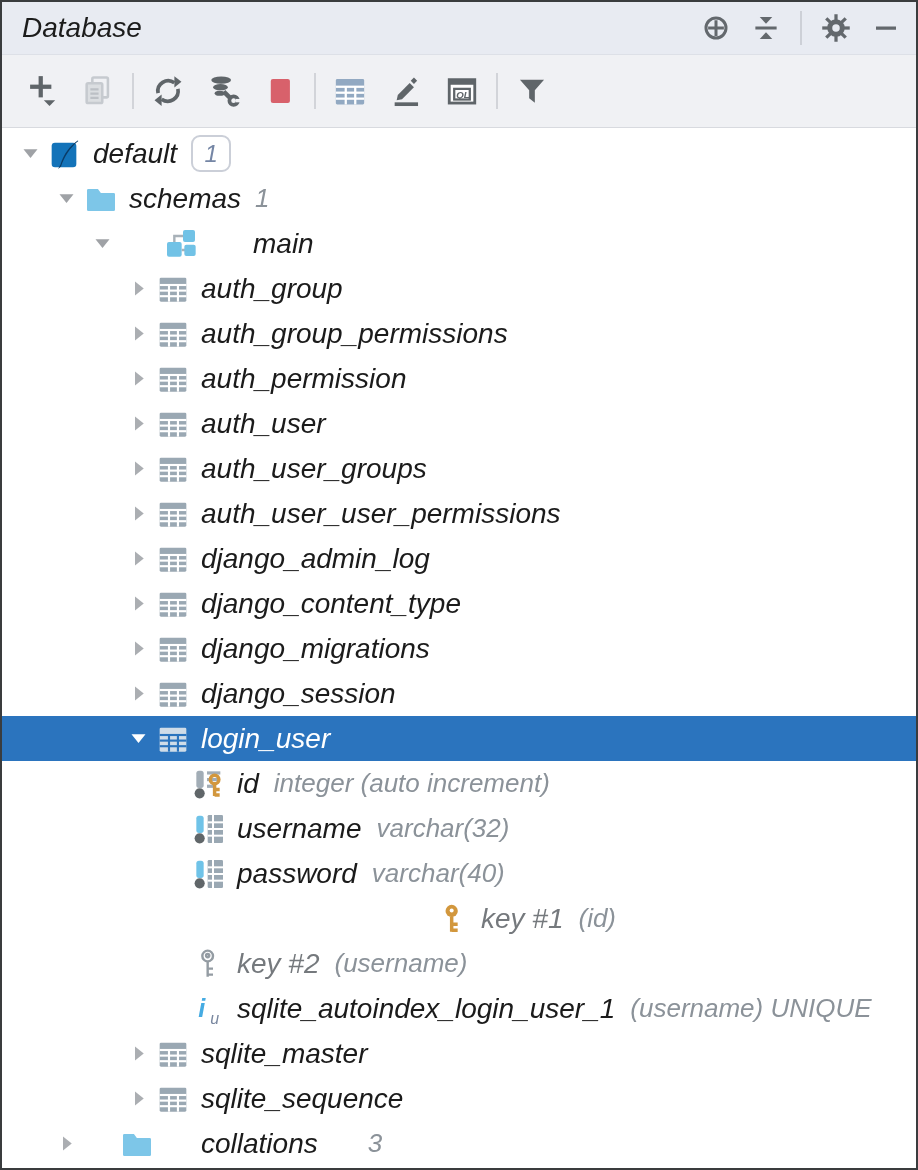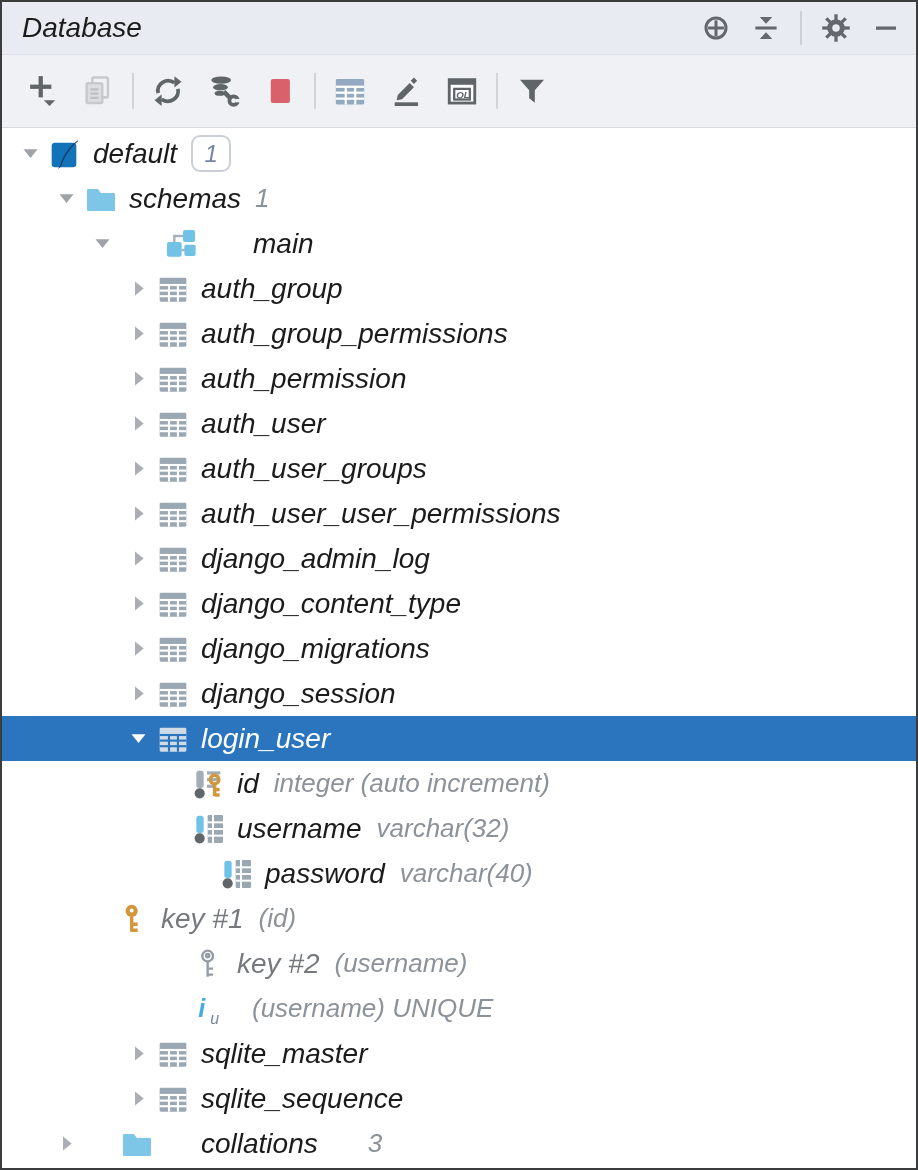--- a/index.html
+++ b/index.html
@@ -495,40 +495,40 @@
               <line x1="11" y1="17" x2="22.5" y2="17"></line>
               <line x1="15" y1="1.5" x2="15" y2="22.5"></line>
             </g>
             <circle cx="5" cy="19" r="3.8" fill="#606669"></circle>
           </svg>
         </span>
     <span class="label">username</span>
 
     <span class="secondary">varchar(32)</span>
   </div>
-      <div class="row" style="padding-left: 154px; margin-left: 28px;">
+      <div class="row" style="padding-left: 154px;">
     <span class="arrow-slot"></span>
     <span class="icon-slot">
           <svg viewBox="0 0 24 24">
             <rect x="2.5" y="2" width="5.5" height="13" rx="2" fill="#6FC3E8"></rect>
             <rect x="11" y="1.5" width="11.5" height="21" rx="1" fill="#9AA8B3"></rect>
             <g stroke="#FFFFFF" stroke-width="1.5">
               <line x1="11" y1="7" x2="22.5" y2="7"></line>
               <line x1="11" y1="12" x2="22.5" y2="12"></line>
               <line x1="11" y1="17" x2="22.5" y2="17"></line>
               <line x1="15" y1="1.5" x2="15" y2="22.5"></line>
             </g>
             <circle cx="5" cy="19" r="3.8" fill="#606669"></circle>
           </svg>
         </span>
     <span class="label">password</span>
 
     <span class="secondary">varchar(40)</span>
   </div>
-      <div class="row" style="padding-left: 78px;">
+      <div class="row" style="padding-left: 98px; justify-content: center;">
     <span class="arrow-slot"></span>
     <span class="icon-slot">
           <svg viewBox="0 0 24 24">
             <circle cx="11" cy="6" r="4.6" fill="#D2973D"></circle>
             <circle cx="11" cy="5.6" r="1.5" fill="#FFFFFF"></circle>
             <path d="M11 10.5 V21.5 M11 16 h4.5 M11 20.5 h4.5" fill="none" stroke="#D2973D" stroke-width="2.6"></path>
           </svg>
         </span>
     <span class="label muted">key #1</span>
 
@@ -548,20 +548,21 @@
     <span class="secondary">(username)</span>
   </div>
       <div class="row" style="padding-left: 154px;">
     <span class="arrow-slot"></span>
     <span class="icon-slot">
           <svg viewBox="0 0 24 24">
             <text x="4" y="18" font-size="19" font-weight="bold" fill="#45ABE2" font-family="Liberation Sans, sans-serif">i</text>
             <text x="13" y="23" font-size="12" fill="#7A88A0" font-family="Liberation Sans, sans-serif">u</text>
           </svg>
         </span>
+    <span class="label">sqlite_autoindex_login_user_1</span>
 
     <span class="secondary">(username) UNIQUE</span>
   </div>
       <div class="row" style="padding-left: 118px;">
     <span class="arrow-slot">
           <svg viewBox="0 0 24 24">
             <polygon points="8,4 18,12 8,20" fill="#ABAEB2"></polygon>
           </svg>
         </span>
     <span class="icon-slot">

